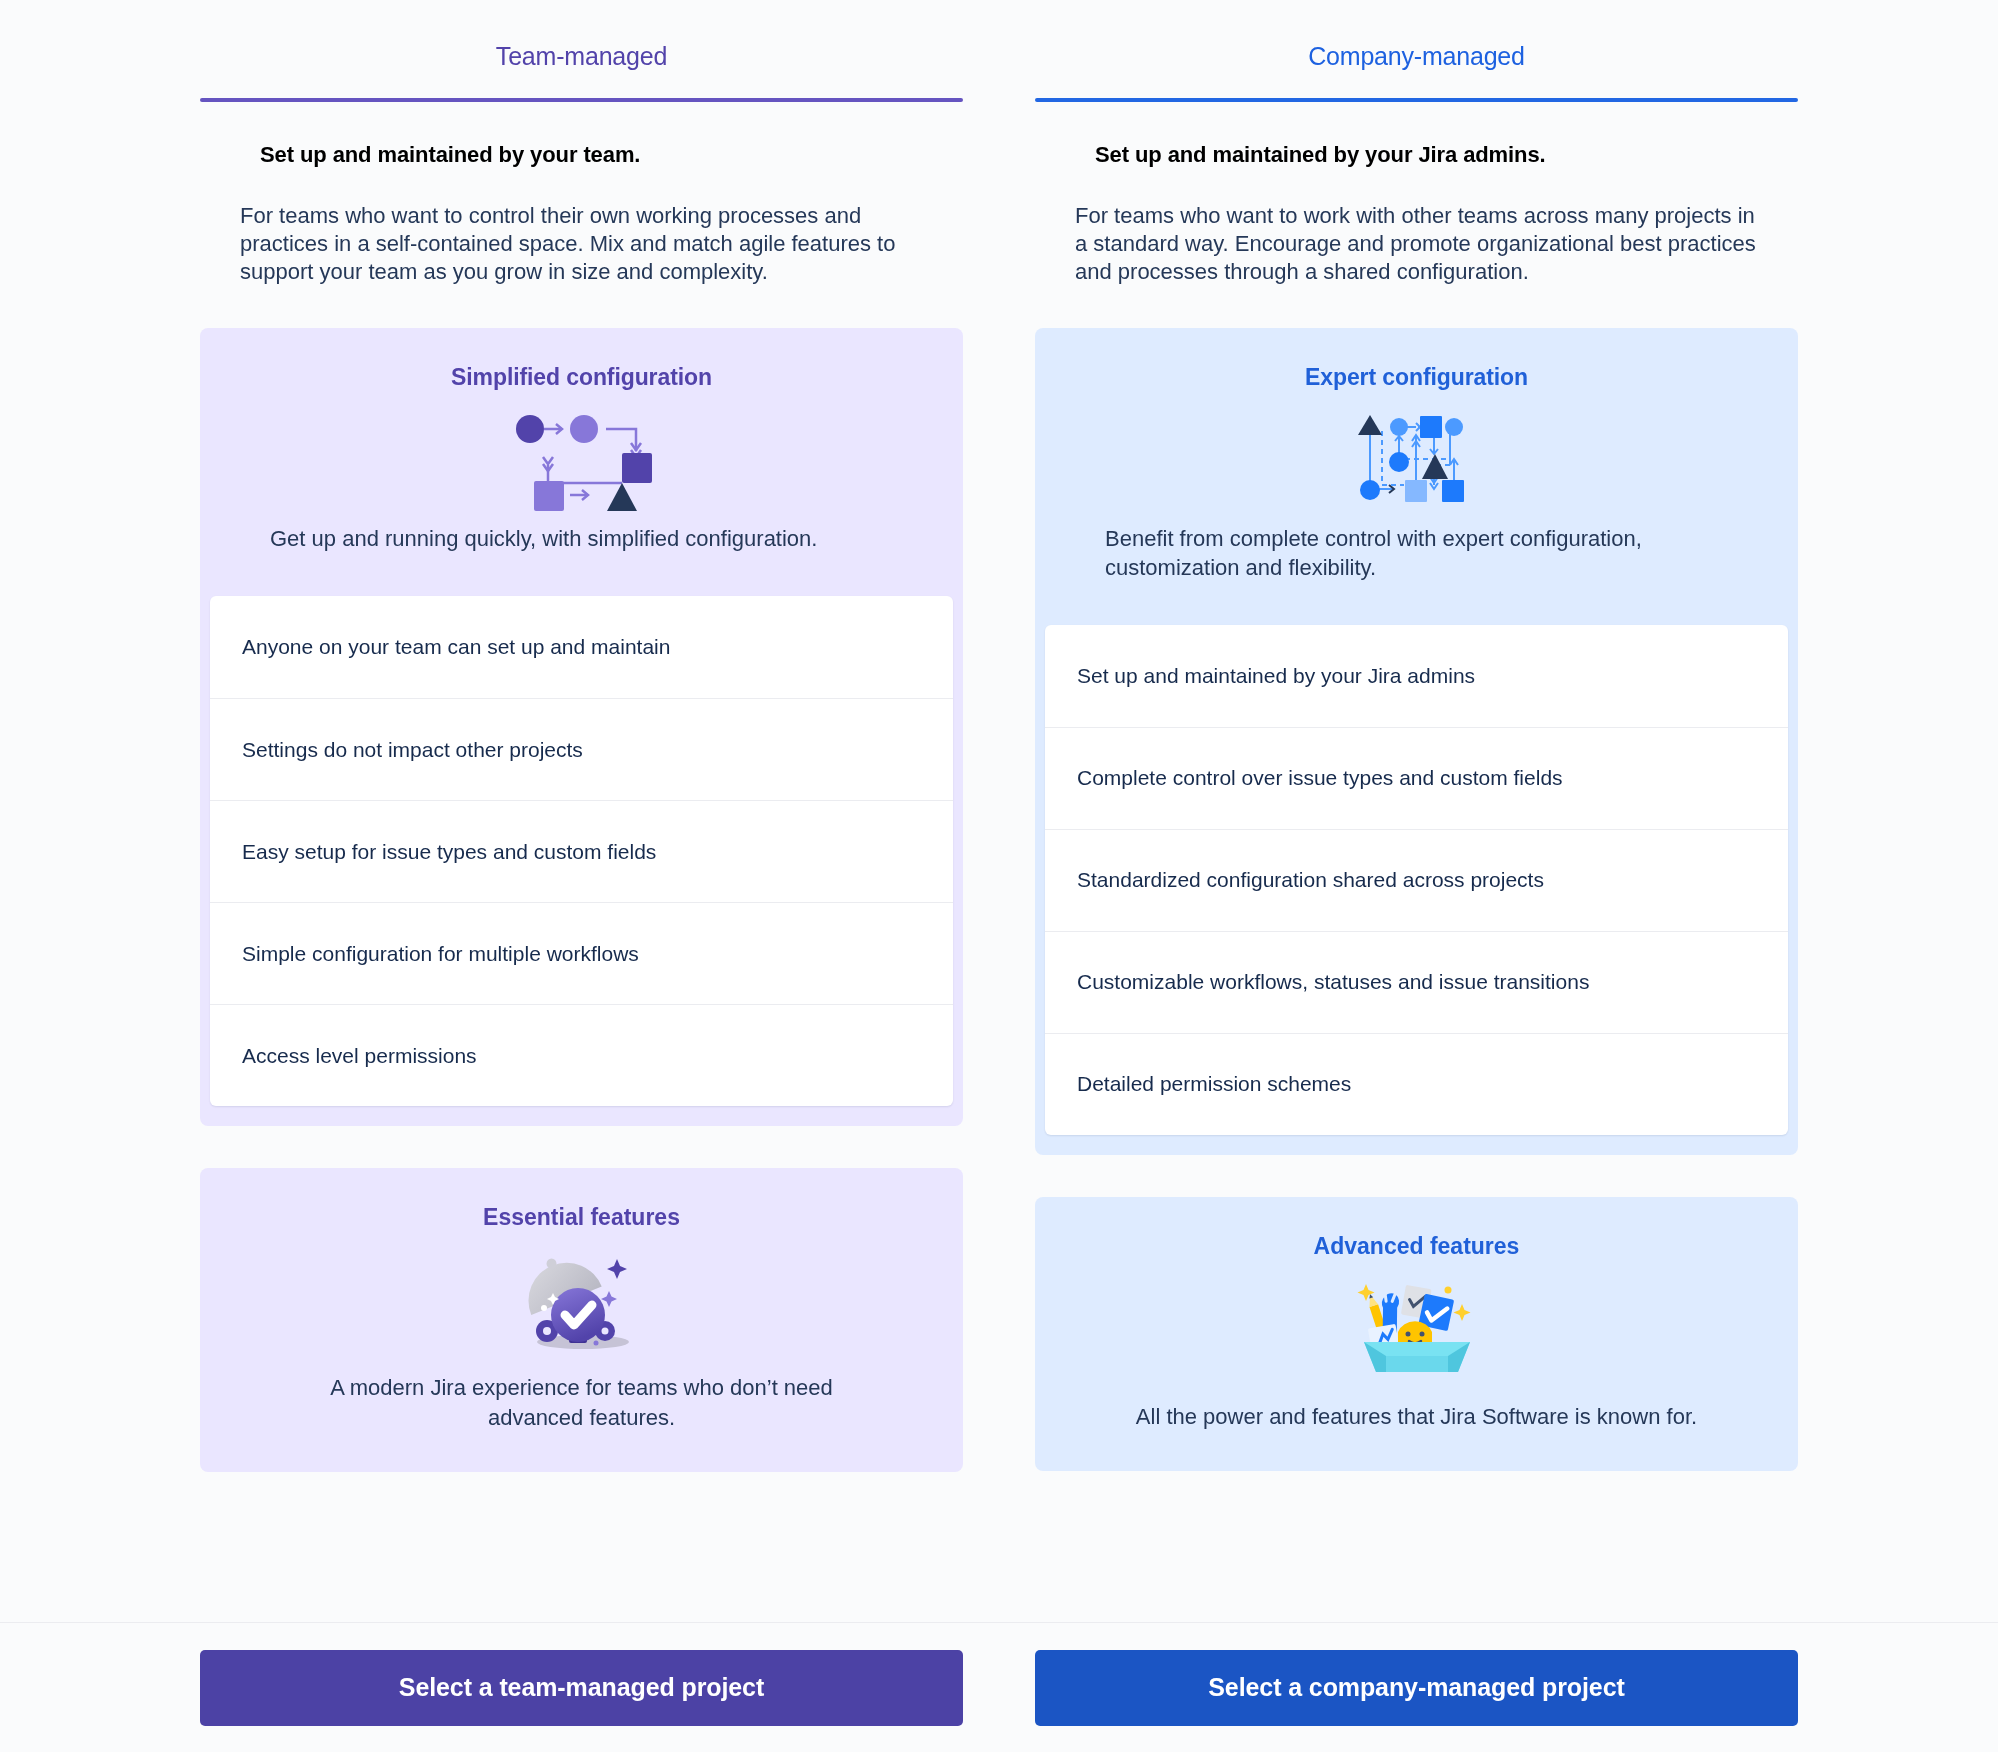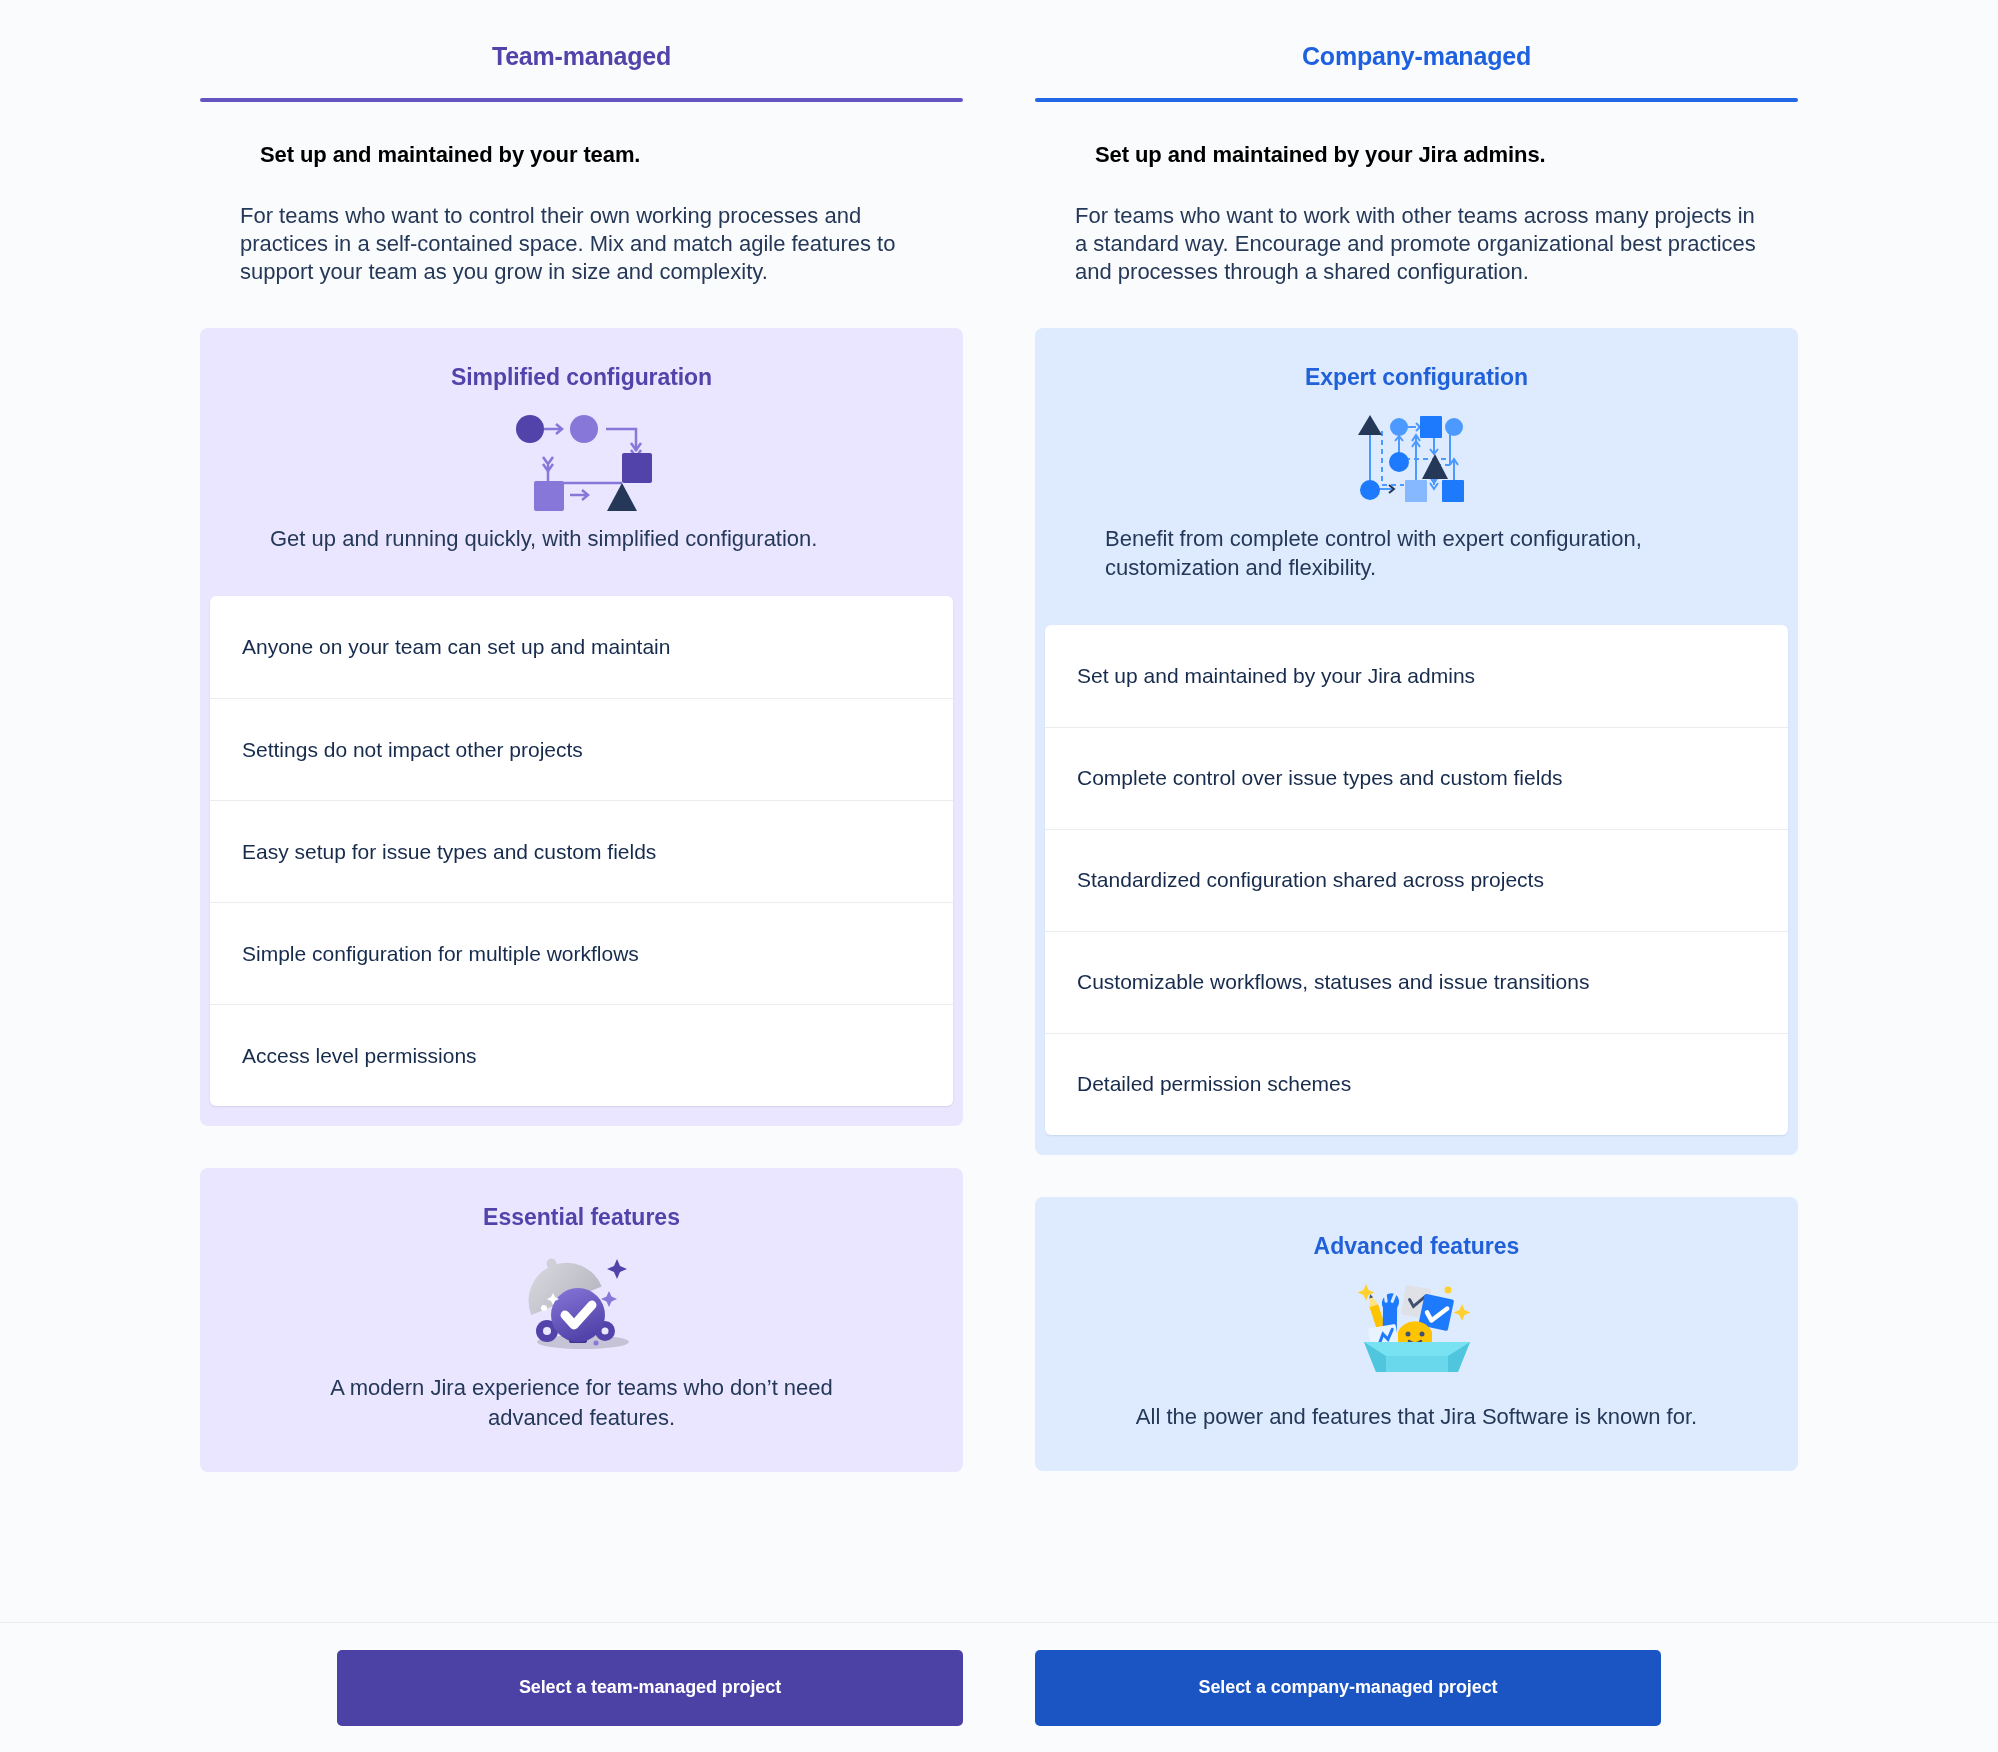--- a/index.html
+++ b/index.html
@@ -28,21 +28,21 @@
 
   .column {
     width: 763px;
     padding-top: 42px;
   }
 
   
   .col-head {
     text-align: center;
     font-size: 25px;
-    font-weight: 700;
+    font-weight: 400;
     letter-spacing: -0.2px;
     padding-bottom: 27px;
   }
   .col-head.team { color: #5243aa; }
   .col-head.company { color: #1d61e0; }
 
   .head-rule { height: 4px; width: 100%; border-radius: 2px; }
   .head-rule.team { background: #6554c0; }
   .head-rule.company { background: #2267e3; }
 
@@ -158,27 +158,27 @@
     height: 130px;
     background: #fafbfc;
     border-top: 1px solid #ebecf0;
     display: flex;
     justify-content: center;
     gap: 72px;
     padding: 0 190px;
     align-items: center;
   }
   .btn {
-    width: 626px;
+    width: 763px;
     height: 76px;
     border: none;
     border-radius: 5px;
     color: #ffffff;
     font-family: "Liberation Sans", sans-serif;
-    font-size: 18px;
+    font-size: 25px;
     font-weight: 700;
     cursor: pointer;
     letter-spacing: -0.1px;
   }
   .btn.team { background: #4c42a5; }
   .btn.company { background: #1b55c4; }
 </style>
 </head>
 <body>
 

